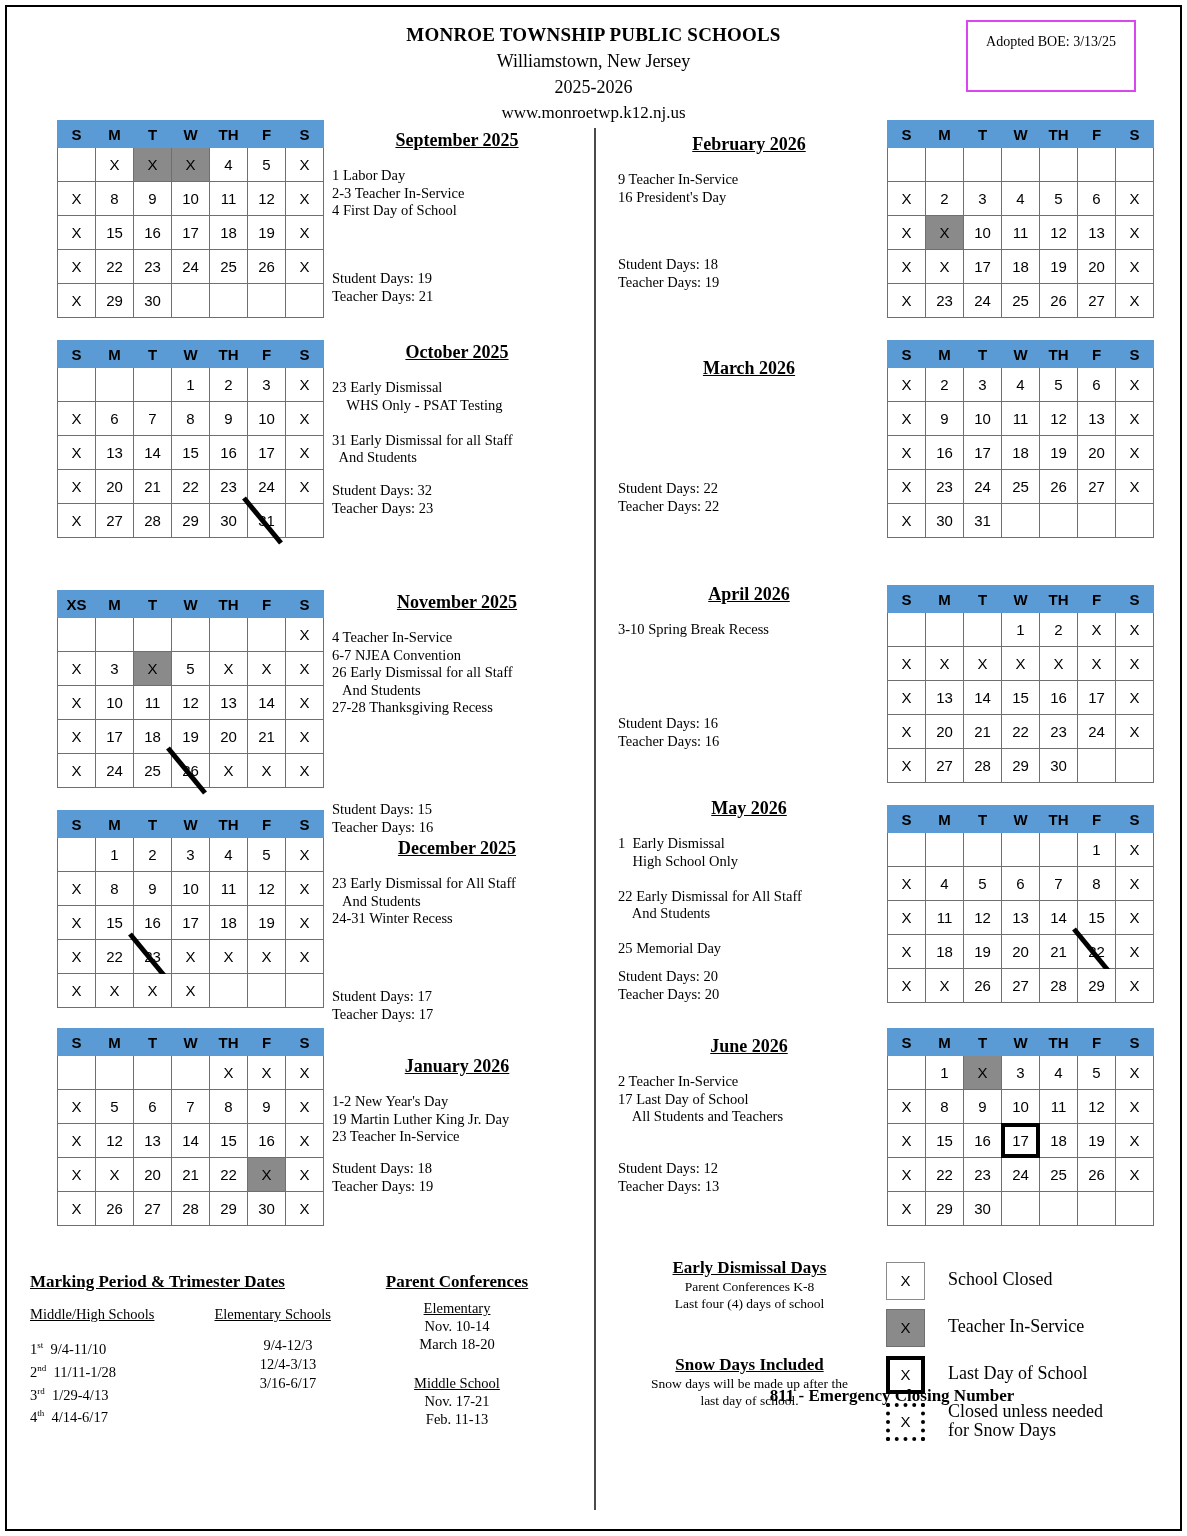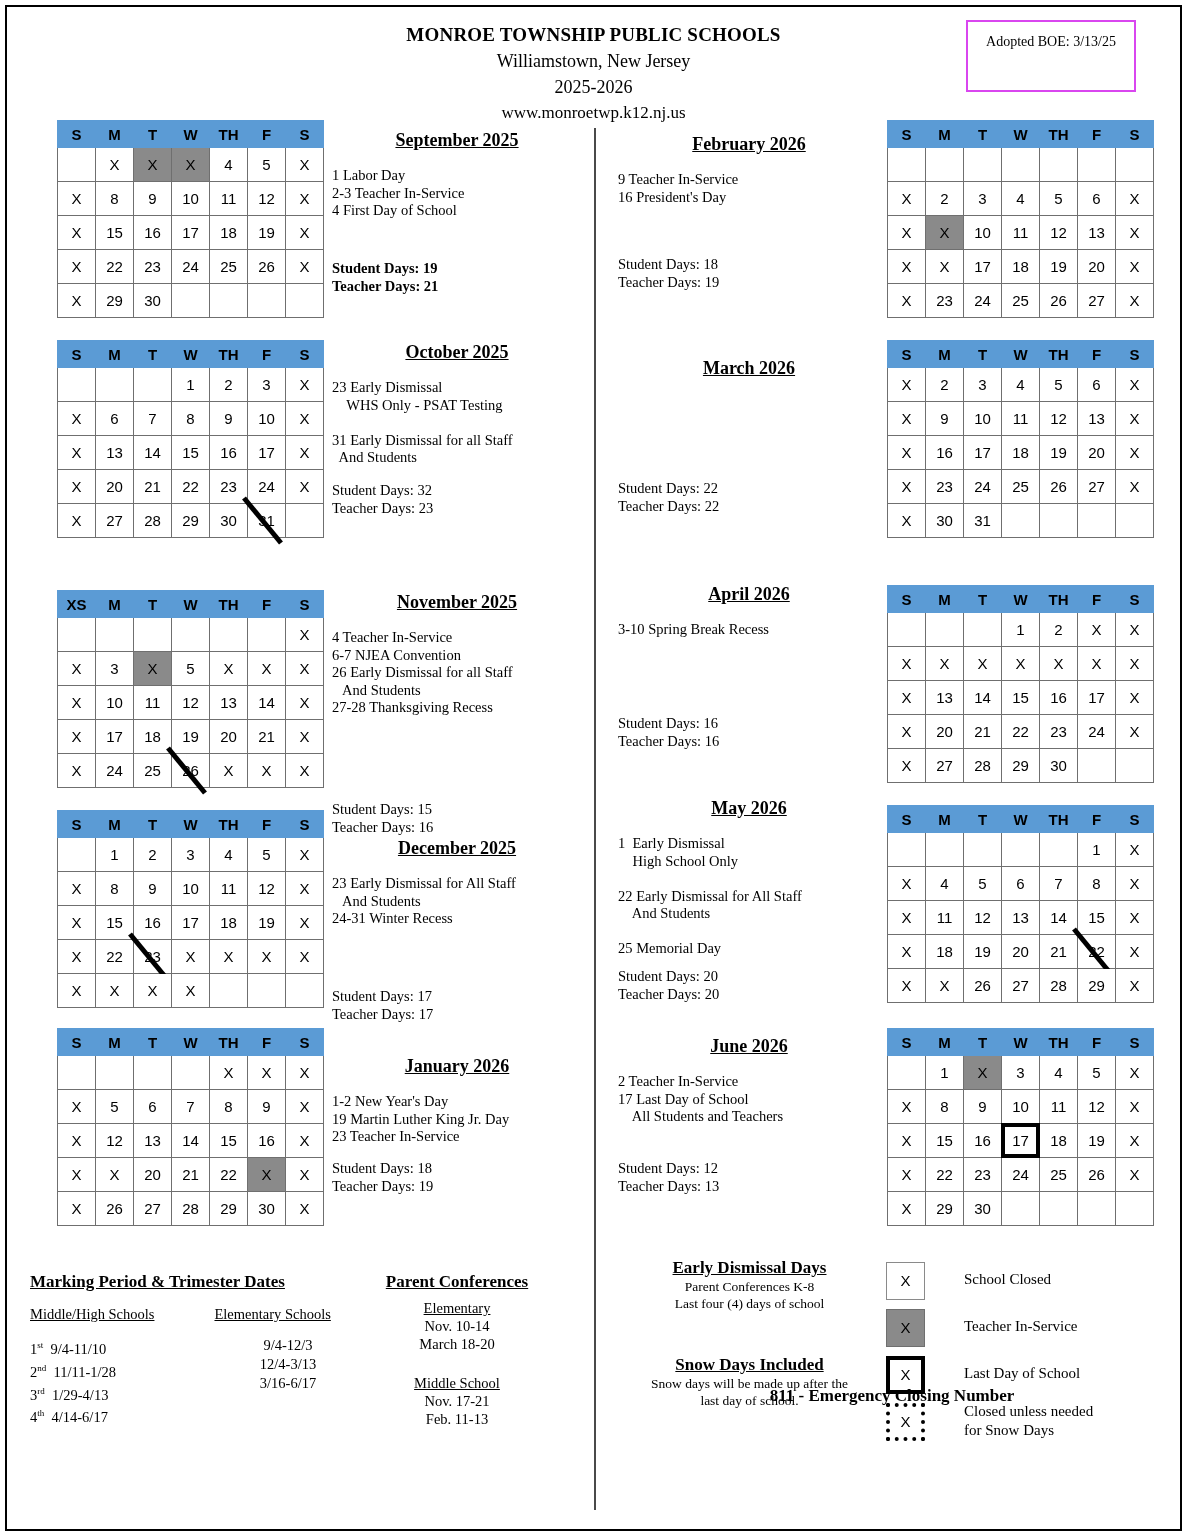--- a/index.html
+++ b/index.html
@@ -109,21 +109,21 @@
   .lrow { position:relative; height:47px; }
   .lbox {
     position:absolute; left:0; top:0; width:39px; height:38px;
     box-sizing:border-box; text-align:center; line-height:36px;
     font-family:"Liberation Sans", sans-serif; font-size:15px;
   }
   .lbox.closed { border:1px solid #8a8a8a; background:#fff; }
   .lbox.inserv { border:1px solid #6f6f6f; background:#8a8a8a; }
   .lbox.lastd  { border:4px solid #000; background:#fff; line-height:30px;}
   .lbox.snowd  { border:4px dotted #000; background:#fff; line-height:30px;}
-  .llabel { position:absolute; left:78px; top:8px; font-size:15px; line-height:19px; }
+  .llabel { position:absolute; left:62px; top:8px; font-size:18px; line-height:19px; }
   .llabel.two { top:-1px; }
   .emerg { position:absolute; left:612px; top:1386px; width:560px; text-align:center; font-size:17px; font-weight:bold; }
 </style>
 </head>
 <body>
 
 <div class="page-border"></div>
 <div class="inner">
 
   <div class="hdr">
@@ -749,21 +749,21 @@
       </table>
     </div>
 
   <div id="notes">
       <div class="mnote" style="left: 332px; top: 130px; width: 250px;">
         <div class="mtitle">September 2025</div>
         <div class="mline">1 Labor Day</div>
         <div class="mline">2-3 Teacher In-Service</div>
         <div class="mline">4 First Day of School</div>
       </div>
-      <div class="mnote" style="left: 332px; top: 260px; width: 250px; font-weight: bold;">
+      <div class="mnote" style="left: 332px; top: 270px; width: 250px;">
         <div class="mdays">Student Days: 19</div>
         <div class="mdays">Teacher Days: 21</div>
       </div>
       <div class="mnote" style="left: 332px; top: 342px; width: 250px;">
         <div class="mtitle">October 2025</div>
         <div class="mline">23 Early Dismissal</div>
         <div class="mline">    WHS Only - PSAT Testing</div>
         <div class="mline">&nbsp;</div>
         <div class="mline">31 Early Dismissal for all Staff</div>
         <div class="mline">  And Students</div>

